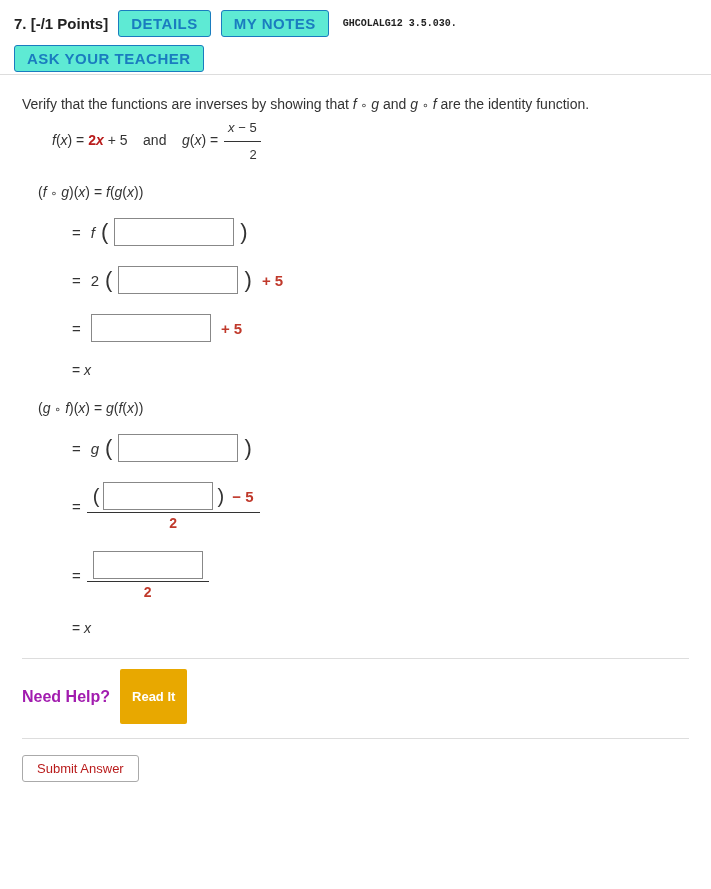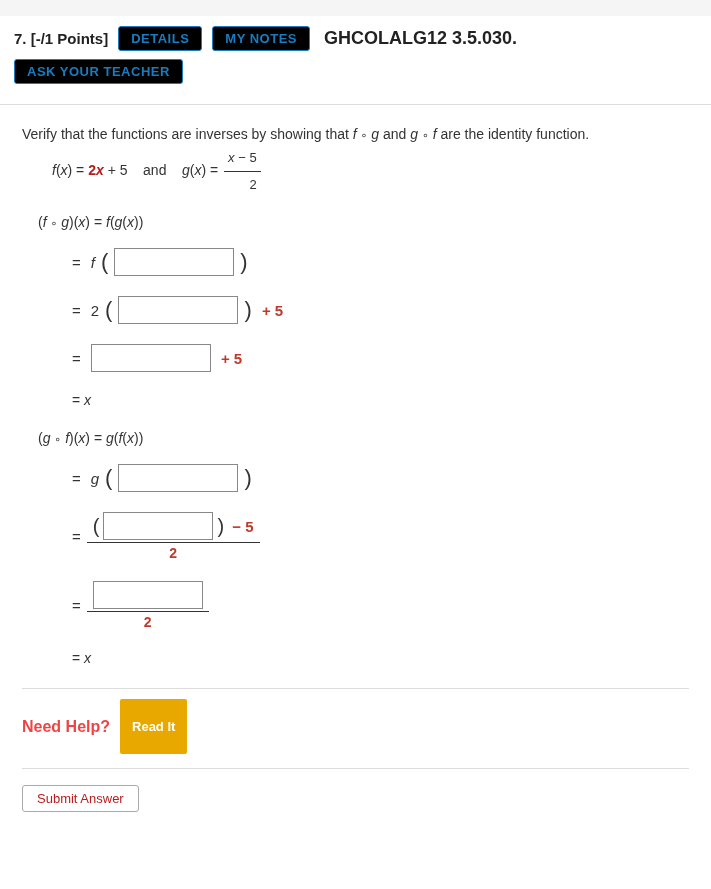--- a/index.html
+++ b/index.html
@@ -11,50 +11,50 @@
     }
     .page-wrapper {
       background: #fff;
       max-width: 711px;
       min-height: 889px;
       margin: 0 auto;
     }
     .top-bar {
       background: #fff;
       border-bottom: 1px solid #ddd;
-      padding: 10px 14px 20px 14px;
-      margin-top: 16px;
+      padding: 10px 14px 2px 14px;
     }
     .top-bar-row1 {
       display: flex;
       align-items: center;
       gap: 10px;
       margin-bottom: 8px;
     }
     .problem-number {
       font-weight: bold;
       font-size: 15px;
       color: #222;
     }
     .btn-outline {
       border: 1.5px solid #1a7cbf;
-      background: #000000;
+      background: #5eead4;
       color: #1a7cbf;
-      font-size: 13px;
+      font-size: 15px;
       font-weight: bold;
       padding: 4px 12px;
       cursor: pointer;
       border-radius: 3px;
       letter-spacing: 0.5px;
     }
     .problem-id {
       font-weight: bold;
-      font-size: 18px;
+      font-size: 10px;
       color: #222;
       margin-left: 4px;
+      font-family: Liberation Mono, monospace;
     }
     .top-bar-row2 {
       display: flex;
       gap: 10px;
       align-items: flex-end;
     }
     .content-area {
       padding: 18px 22px 20px 22px;
       background: #fff;
     }
@@ -145,21 +145,21 @@
     .need-help-row {
       display: flex;
       align-items: center;
       gap: 10px;
       margin-top: 10px;
       margin-bottom: 14px;
     }
     .need-help-label {
       font-size: 16px;
       font-weight: bold;
-      color: #ef4444;
+      color: #a21caf;
     }
     .btn-read-it {
       background: #e8a800;
       color: #fff;
       border: none;
       font-size: 13px;
       font-weight: bold;
       padding: 20px 12px;
       cursor: pointer;
       border-radius: 2px;

